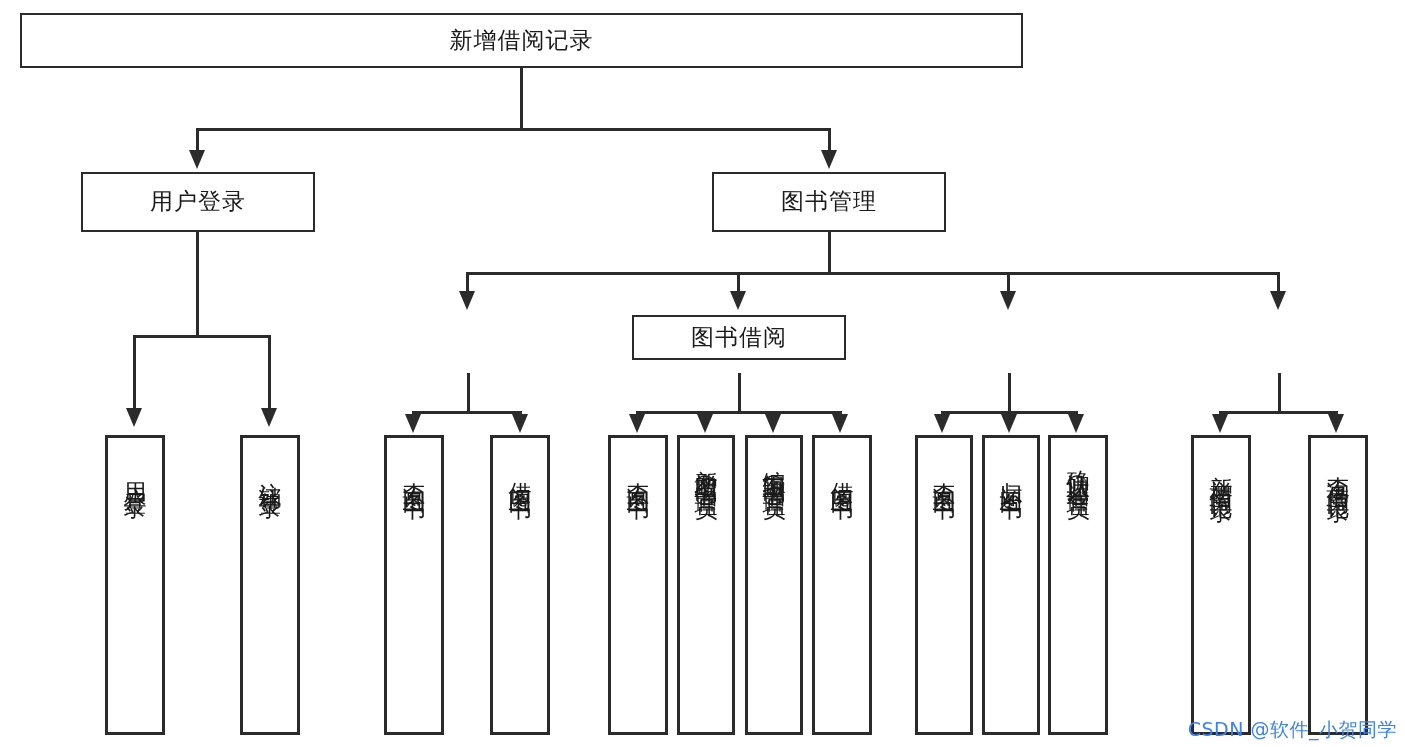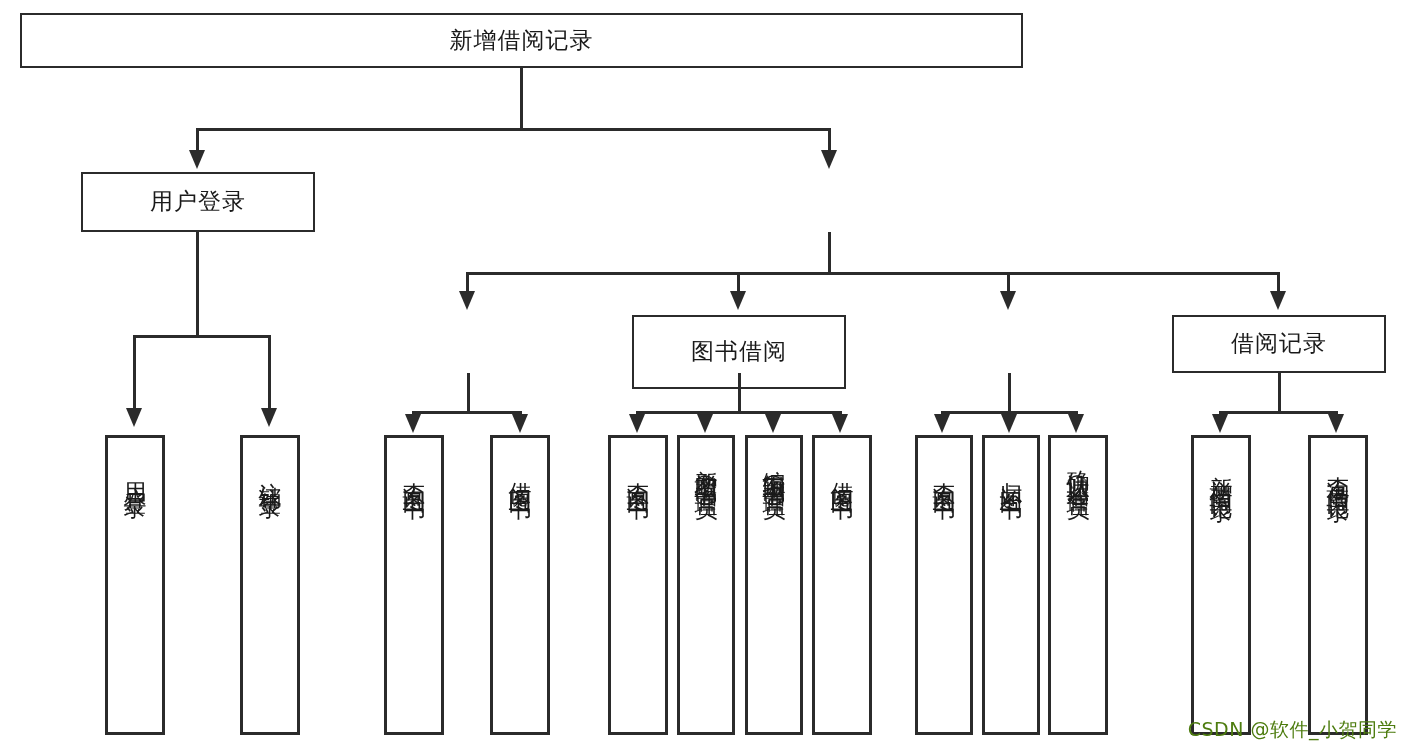--- a/index.html
+++ b/index.html
@@ -67,21 +67,21 @@
     border-left: 8px solid transparent;
     border-right: 8px solid transparent;
     border-top: 19px solid #2b2b2b;
   }
   
   #watermark {
     position: absolute;
     right: 8px;
     bottom: 4px;
     font-size: 19px;
-    color: #4d7c0f;
+    color: #3b82f6;
     white-space: nowrap;
     letter-spacing: 0.5px;
     font-family: "DejaVu Sans", "Liberation Sans", sans-serif;
   }
 </style>
 </head>
 <body>
 
 <div id="canvas">
 
@@ -93,45 +93,45 @@
 
   <div class="hline" style="left:196px; top:128px; width:635px; height:3px;"></div>
 
   <div class="vline" style="left:196px; top:128px; width:3px; height:26px;"></div>
   <div class="arrow" style="left:189px; top:150px;"></div>
   <div class="vline" style="left:828px; top:128px; width:3px; height:26px;"></div>
   <div class="arrow" style="left:821px; top:150px;"></div>
 
   <div class="node horiz" style="left:81px; top:172px; width:234px; height:60px;">
     <span>用户登录</span>
+  </div>
+  <div class="node horiz" style="left:712px; top:172px; width:234px; height:60px;">
+    <span>图书管理</span>
   </div>
 
   <div class="vline" style="left:196px; top:232px; width:3px; height:105px;"></div>
   <div class="hline" style="left:133px; top:335px; width:137px; height:3px;"></div>
   <div class="vline" style="left:133px; top:335px; width:3px; height:76px;"></div>
   <div class="arrow" style="left:126px; top:408px;"></div>
   <div class="vline" style="left:268px; top:335px; width:3px; height:76px;"></div>
   <div class="arrow" style="left:261px; top:408px;"></div>
 
   <div class="vline" style="left:828px; top:232px; width:3px; height:42px;"></div>
   <div class="hline" style="left:466px; top:272px; width:814px; height:3px;"></div>
   <div class="vline" style="left:466px; top:272px; width:3px; height:22px;"></div>
   <div class="arrow" style="left:459px; top:291px;"></div>
   <div class="vline" style="left:737px; top:272px; width:3px; height:22px;"></div>
   <div class="arrow" style="left:730px; top:291px;"></div>
   <div class="vline" style="left:1007px; top:272px; width:3px; height:22px;"></div>
   <div class="arrow" style="left:1000px; top:291px;"></div>
   <div class="vline" style="left:1277px; top:272px; width:3px; height:22px;"></div>
   <div class="arrow" style="left:1270px; top:291px;"></div>
 
-  <div class="node horiz" style="left:632px; top:315px; width:214px; height:74px;">
+  <div class="node horiz" style="left:632px; top:315px; width:214px; height:45px;">
     <span>图书借阅</span>
-  </div>
-  <div class="node horiz" style="left:1172px; top:315px; width:214px; height:58px;">
-    <span>借阅记录</span>
   </div>
 
   <div class="vline" style="left:467px; top:373px; width:3px; height:40px;"></div>
   <div class="hline" style="left:412px; top:411px; width:110px; height:3px;"></div>
   <div class="vline" style="left:412px; top:411px; width:3px; height:8px;"></div>
   <div class="arrow" style="left:405px; top:414px;"></div>
   <div class="vline" style="left:519px; top:411px; width:3px; height:8px;"></div>
   <div class="arrow" style="left:512px; top:414px;"></div>
 
   <div class="vline" style="left:738px; top:373px; width:3px; height:40px;"></div>

